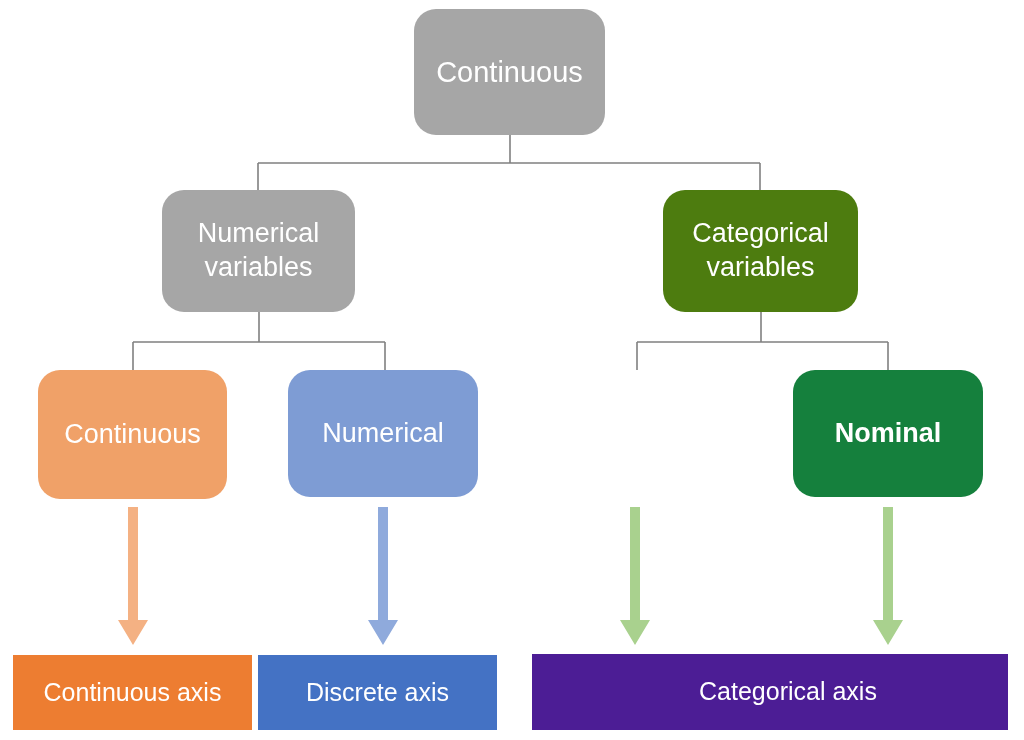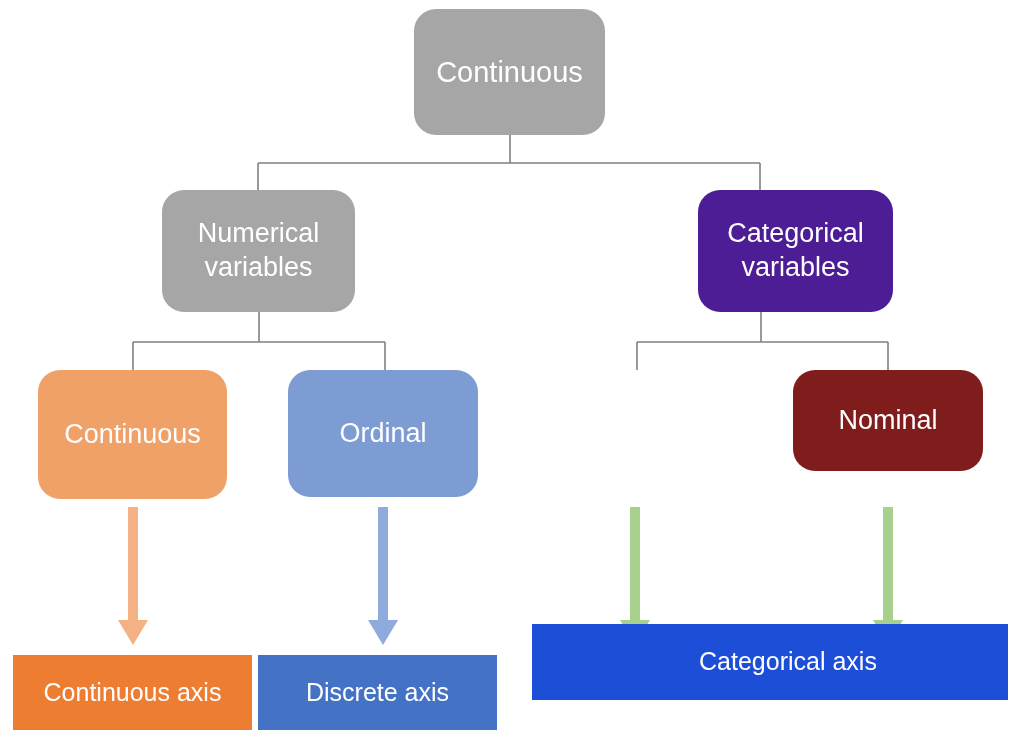--- a/index.html
+++ b/index.html
@@ -50,37 +50,37 @@
     <polygon points="883,507 893,507 893,620 903,620 888,645 873,620 883,620" style="fill: rgb(169, 209, 142);"></polygon>
   </svg>
 
   <div class="node lvl-root" style="left: 414px; top: 9px; width: 191px; height: 126px; background-color: rgb(166, 166, 166);">
     <span>Continuous</span>
   </div>
 
   <div class="node lvl-mid" style="left: 162px; top: 190px; width: 193px; height: 122px; background-color: rgb(166, 166, 166);">
     <span>Numerical variables</span>
   </div>
-  <div class="node lvl-mid" style="left: 698px; top: 190px; width: 195px; height: 122px; background-color: #4c1d95;">
+  <div class="node lvl-mid" style="left: 663px; top: 190px; width: 195px; height: 122px; background-color: #4d7c0f;">
     <span>Categorical variables</span>
   </div>
 
   <div class="node lvl-mid" style="left: 38px; top: 370px; width: 189px; height: 129px; background-color: rgb(240, 161, 104);">
     <span>Continuous</span>
   </div>
   <div class="node lvl-mid" style="left: 288px; top: 370px; width: 190px; height: 127px; background-color: rgb(126, 156, 212);">
-    <span>Ordinal</span>
+    <span>Numerical</span>
   </div>
-  <div class="node lvl-mid" style="left: 793px; top: 370px; width: 190px; height: 101px; background-color: #7f1d1d;">
+  <div class="node lvl-mid" style="left: 793px; top: 370px; width: 190px; height: 127px; background-color: #15803d; font-weight: bold;">
     <span>Nominal</span>
   </div>
 
   <div class="node lvl-axis" style="left: 13px; top: 655px; width: 239px; height: 75px; background-color: rgb(237, 125, 49);">
     <span>Continuous axis</span>
   </div>
   <div class="node lvl-axis" style="left: 258px; top: 655px; width: 239px; height: 75px; background-color: rgb(68, 114, 196); text-align: center;">
     <span>Discrete axis</span>
   </div>
-  <div class="node lvl-axis" style="left: 532px; top: 624px; width: 476px; height: 76px; background-color: #1d4ed8; padding-left: 36px;">
+  <div class="node lvl-axis" style="left: 532px; top: 654px; width: 476px; height: 76px; background-color: #4c1d95; padding-left: 36px;">
     <span>Categorical axis</span>
   </div>
 
 </div>
 
 </body></html>

